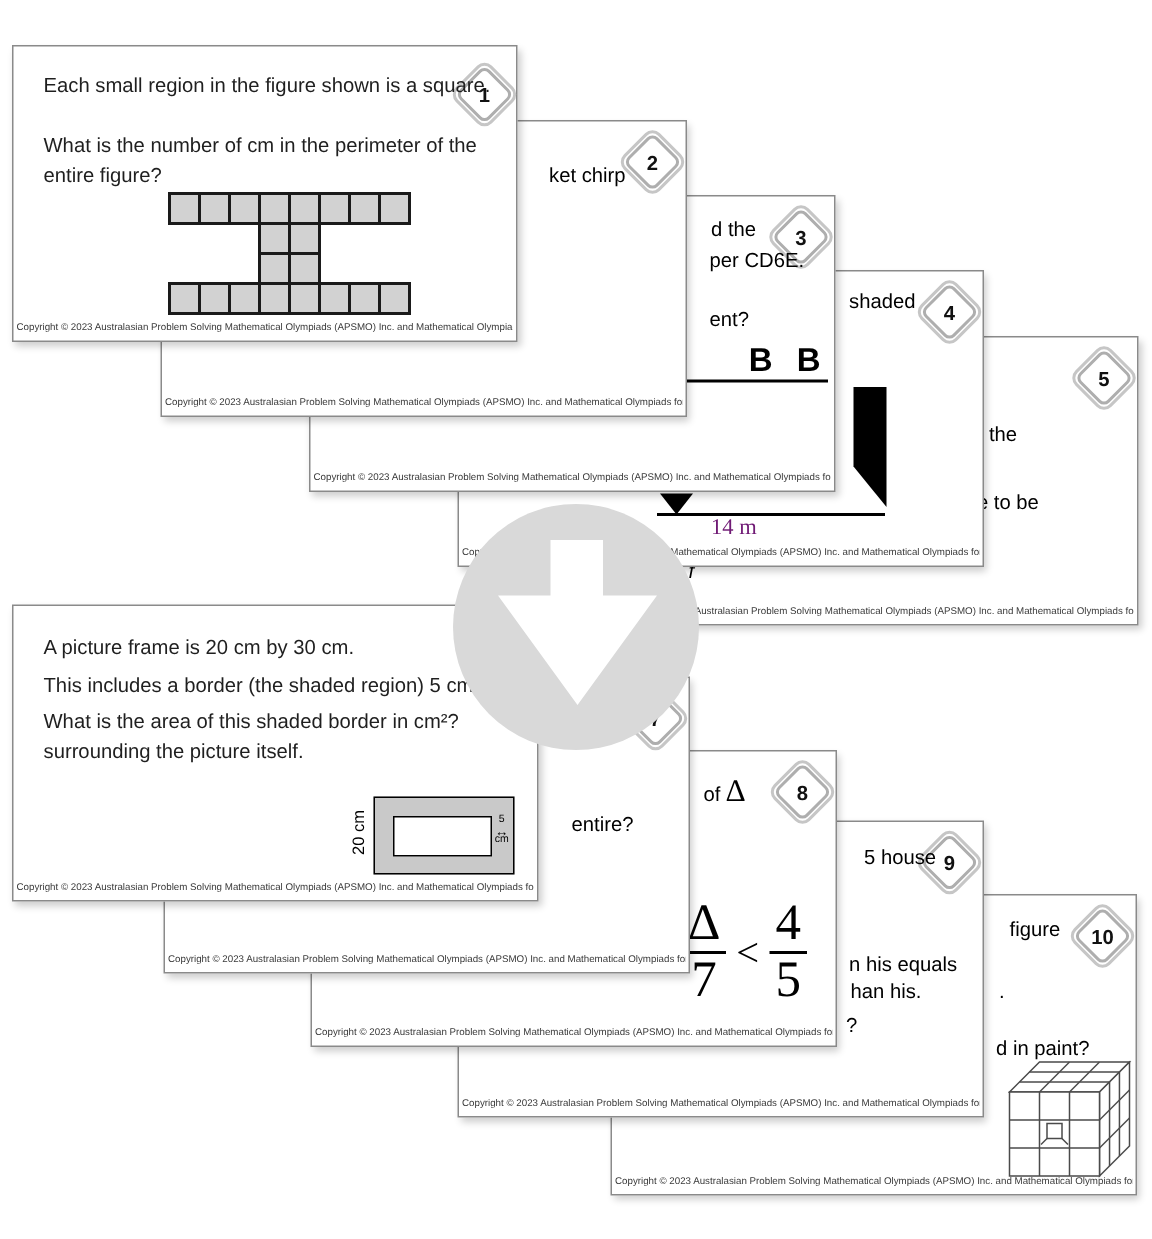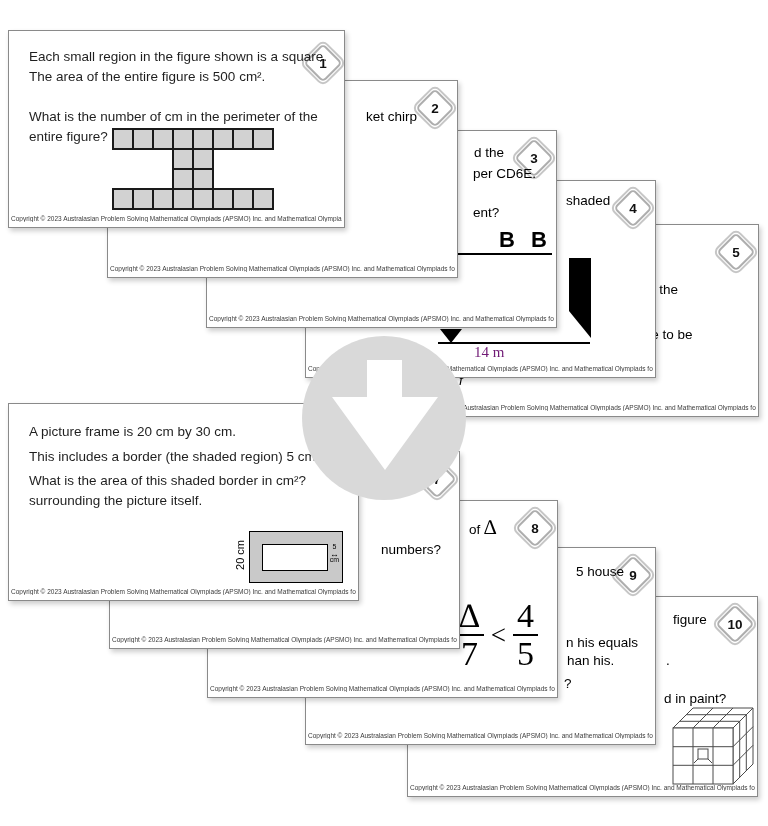--- a/index.html
+++ b/index.html
@@ -68,21 +68,20 @@
 
 <div class="stage">
 
   <div class="card" style="left:8px;top:30px;width:337px;z-index:30">
     <div class="badge" style="left:297px;top:15px">
       <div class="badge-inner"></div>
       <span class="badge-num">1</span>
     </div>
     <div class="q">
       <div>Each small region in the figure shown is a square.</div>
-      <div>The area of the entire figure is 500 cm².</div>
       <div style="margin-top:20px">What is the number of cm in the perimeter of the</div>
       <div>entire figure?</div>
     </div>
     <svg width="164" height="84" style="position:absolute;left:102px;top:96px">
       <g fill="#d2d2d2" stroke="#1a1a1a" stroke-width="2">
         <rect x="2" y="2" width="20" height="20"></rect>
           <rect x="22" y="2" width="20" height="20"></rect>
           <rect x="42" y="2" width="20" height="20"></rect>
           <rect x="62" y="2" width="20" height="20"></rect>
           <rect x="82" y="2" width="20" height="20"></rect>
@@ -179,21 +178,21 @@
       <div>cm</div>
     </div>
     <div class="copyright">Copyright © 2023 Australasian Problem Solving Mathematical Olympiads (APSMO) Inc. and Mathematical Olympiads for Elementary and Middle Schools. All rights reserved.</div>
   </div>
 
   <div class="card" style="left:109px;top:451px;z-index:24">
     <div class="badge">
       <div class="badge-inner"></div>
       <span class="badge-num">7</span>
     </div>
-    <div class="frag" style="left:271px;top:90px">numbers?</div>
+    <div class="frag" style="left:271px;top:90px">entire?</div>
     <div class="copyright">Copyright © 2023 Australasian Problem Solving Mathematical Olympiads (APSMO) Inc. and Mathematical Olympiads for Elementary and Middle Schools. All rights reserved.</div>
   </div>
 
   <div class="card" style="left:207px;top:500px;z-index:23">
     <div class="badge">
       <div class="badge-inner"></div>
       <span class="badge-num">8</span>
     </div>
     <div class="frag" style="left:261px;top:14px">
       <span>of</span>

